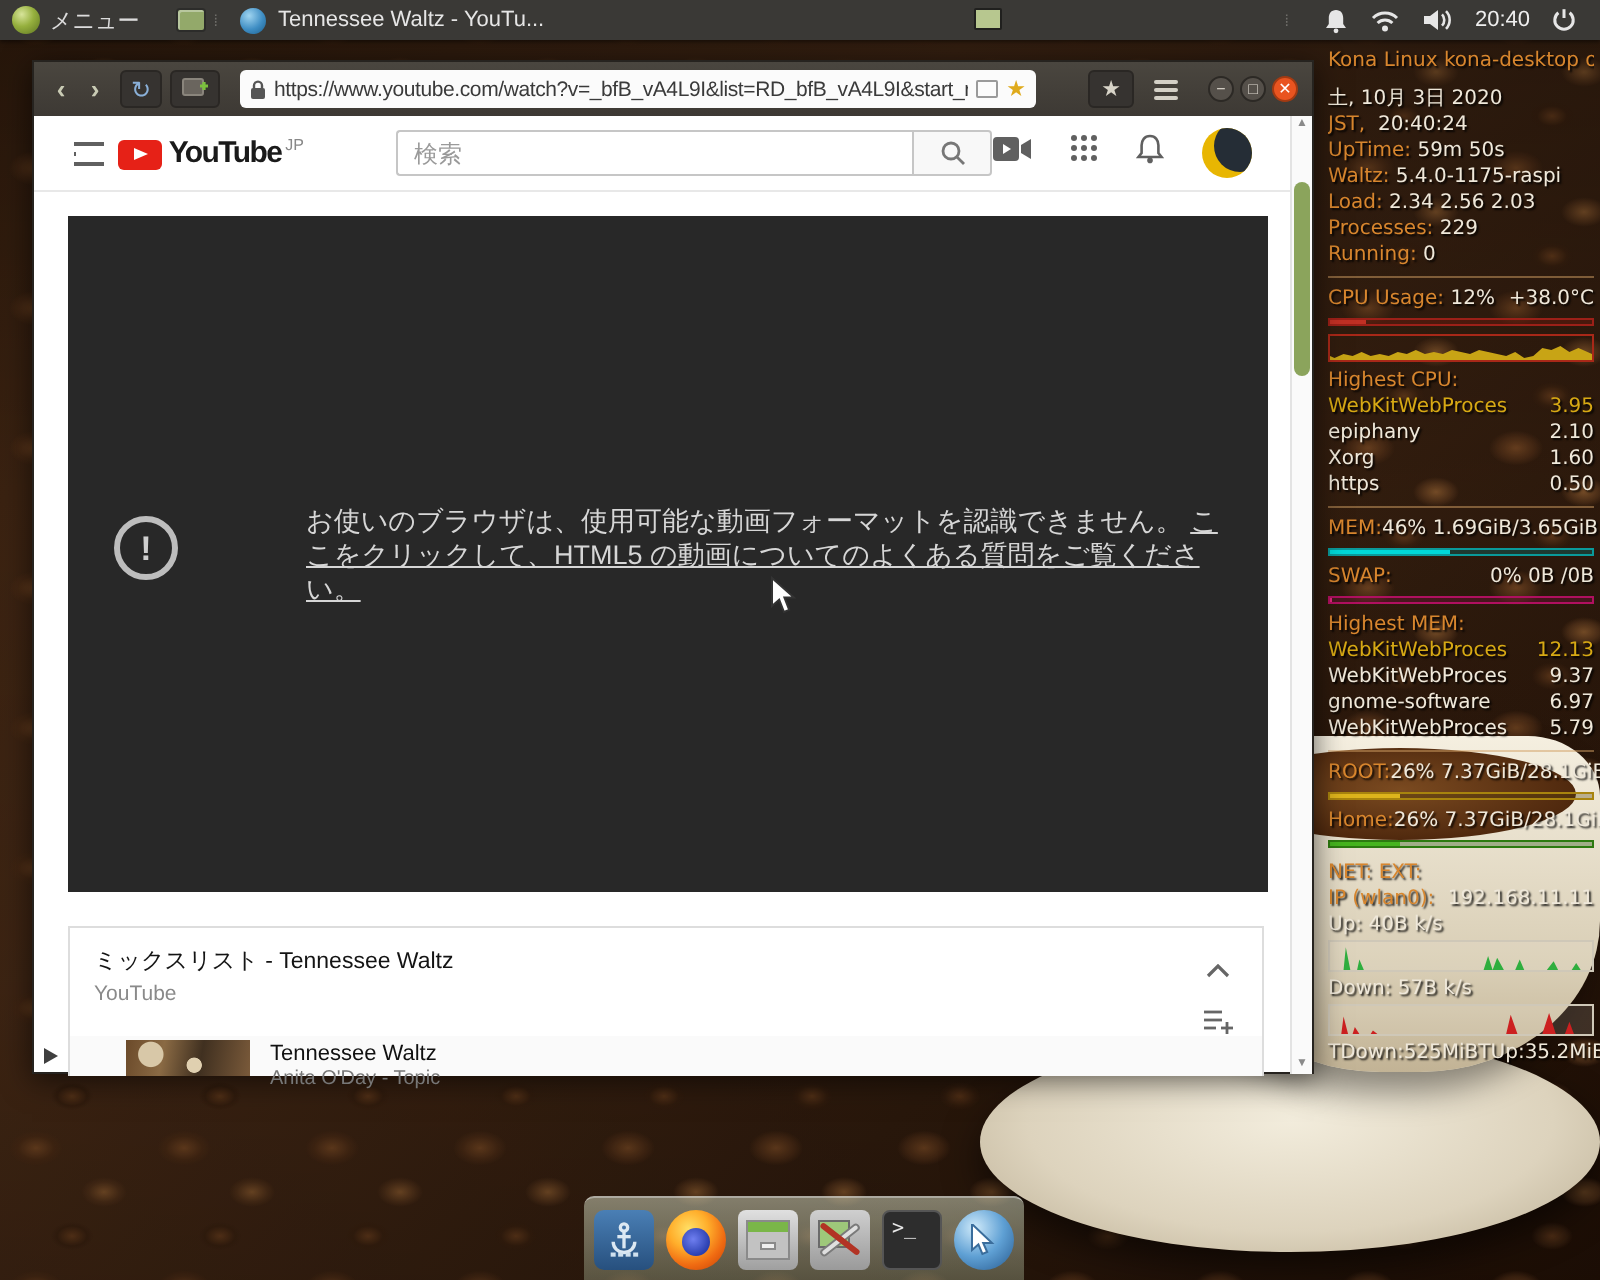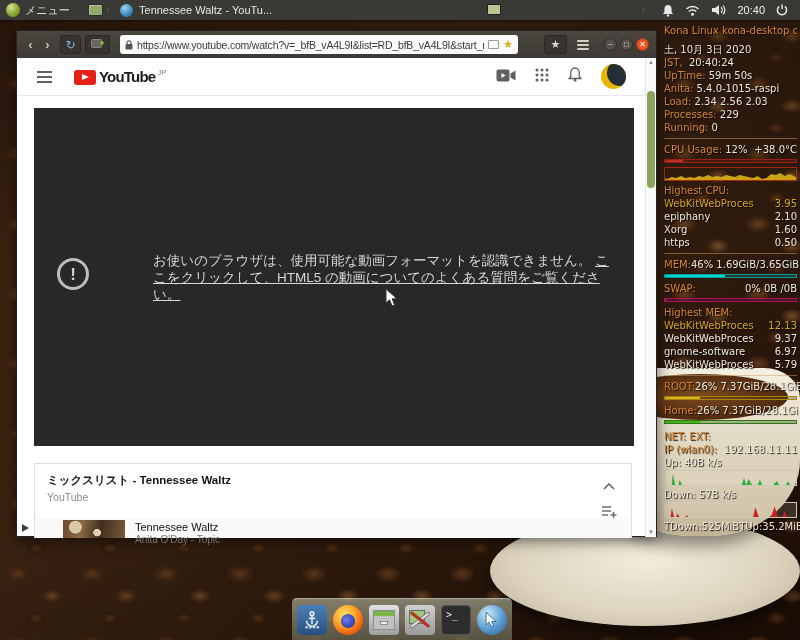--- a/index.html
+++ b/index.html
@@ -97,21 +97,21 @@
   .err-link { text-decoration:underline; color:#d6d6d6; }
 
   
   .scrollbar { position:absolute; right:0; top:27px; width:11px; height:479px; background:#fafafa; border-left:1px solid #e3e3e3; }
   .sb-up { position:absolute; top:1px; left:2px; font-size:6px; color:#8a8a8a; }
   .sb-down { position:absolute; bottom:2px; left:2px; font-size:6px; color:#8a8a8a; }
   .sb-thumb { position:absolute; top:33px; left:1px; width:8px; height:97px; background:#8ba45c; border-radius:4px; }
 
   
   .mixpanel { position:absolute; left:17px; top:432px; width:598px; height:75px; background:#fff; border:1px solid #ddd; }
-  .mix-title { font-size:11.5px; font-weight:bold; color:#141414; padding:9px 0 0 12px; }
+  .mix-title { font-size:11.5px; font-weight:normal; color:#141414; padding:9px 0 0 12px; }
   .mix-sub { font-size:10.5px; color:#8a8a8a; padding:3px 0 0 12px; }
   .mix-chevron { position:absolute; right:16px; top:12px; }
   .mix-add { position:absolute; right:14px; top:40px; }
   .itemrow { position:absolute; left:0; top:54px; width:596px; height:20px; background:#fafafa; }
   .item-thumb { position:absolute; left:28px; top:2px; width:62px; height:18px;
       background:
         radial-gradient(circle at 20% 40%, #d8c8a8 0 12%, rgba(0,0,0,0) 13%),
         radial-gradient(circle at 55% 70%, #e0d0b0 0 10%, rgba(0,0,0,0) 11%),
         linear-gradient(100deg,#6b4a2a 0%,#8a6a44 30%,#403020 60%,#7a5a3a 100%); }
   .item-title { position:absolute; left:100px; top:3px; font-size:11px; font-weight:normal; color:#111; }
@@ -260,20 +260,29 @@
       <div class="ctl close">✕</div>
     </div>
   </div>
 
   <div class="yt-header">
     <span class="yt-hamb"></span>
     <div class="yt-logo">
       <div class="yt-play"></div>
       <span class="yt-word">YouTube</span>
       <span class="yt-jp">JP</span>
+    </div>
+    <div class="yt-search">
+      <input type="text" placeholder="検索" style="">
+      <div class="yt-search-btn">
+        <svg width="13" height="13" viewBox="0 0 13 13">
+            <circle cx="5.5" cy="5.5" r="4" fill="none" stroke="#777" stroke-width="1.4"></circle>
+            <line x1="8.6" y1="8.6" x2="12" y2="12" stroke="#777" stroke-width="1.4"></line>
+          </svg>
+      </div>
     </div>
     <div class="yt-icons">
       <span><svg width="20" height="13" viewBox="0 0 20 13">
             <rect x="0.5" y="0.5" width="13" height="12" rx="2" fill="#606060"></rect>
             <polygon points="14.5,4.5 19.5,1.5 19.5,11.5 14.5,8.5" fill="#606060"></polygon>
             <polygon points="5.5,4 9.5,6.5 5.5,9" fill="#fff"></polygon>
           </svg></span>
       <span><svg width="14" height="14" viewBox="0 0 14 14">
             <g fill="#606060">
               <circle cx="2" cy="2" r="1.5"></circle>
@@ -333,21 +342,21 @@
     </div>
   </div>
   <div class="playmark"></div>
 </div>
 
 <div class="conky">
   <div class="ck-line ol">Kona Linux kona-desktop on aarch64</div>
   <div class="ck-line" style="margin-top:6px">土, 10月 3日 2020</div>
   <div class="ck-line"><span class="ol">JST,</span>&nbsp;&nbsp;<span>20:40:24</span></div>
   <div class="ck-line"><span class="ol">UpTime:</span> <span>59m 50s</span></div>
-  <div class="ck-line"><span class="ol">Anita:</span> <span>5.4.0-1015-raspi</span></div>
+  <div class="ck-line"><span class="ol">Waltz:</span> <span>5.4.0-1175-raspi</span></div>
   <div class="ck-line"><span class="ol">Load:</span> <span>2.34 2.56 2.03</span></div>
   <div class="ck-line"><span class="ol">Processes:</span> <span>229</span></div>
   <div class="ck-line"><span class="ol">Running:</span> <span>0</span></div>
   <hr>
   <div class="ck-row">
       <span><span class="ol">CPU Usage:</span> <span>12%</span></span>
       <span>+38.0°C</span>
     </div>
   <div class="cbar cpu">
       <i style="width: 14%;"></i>

